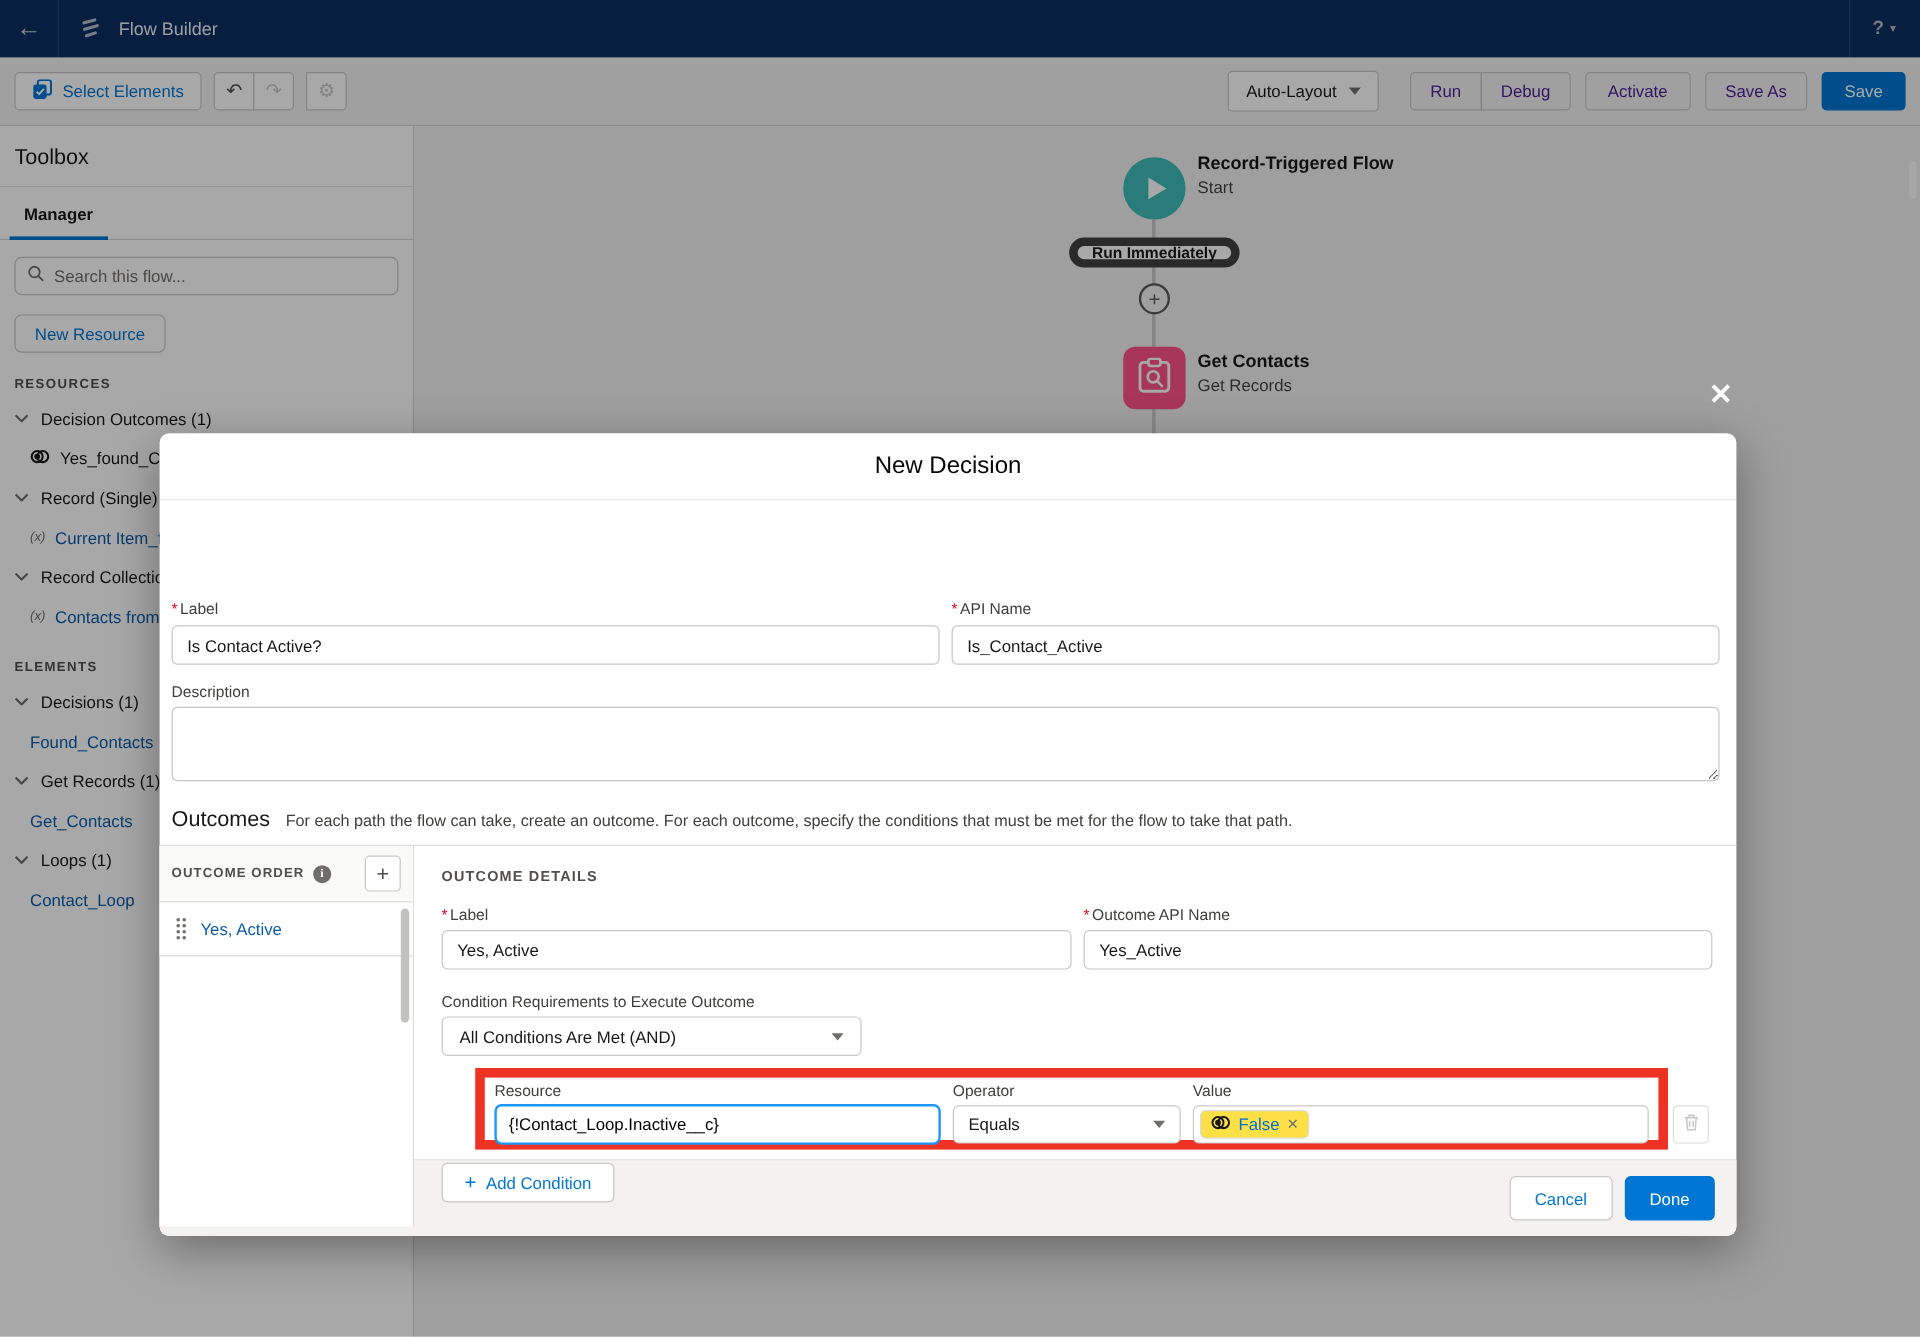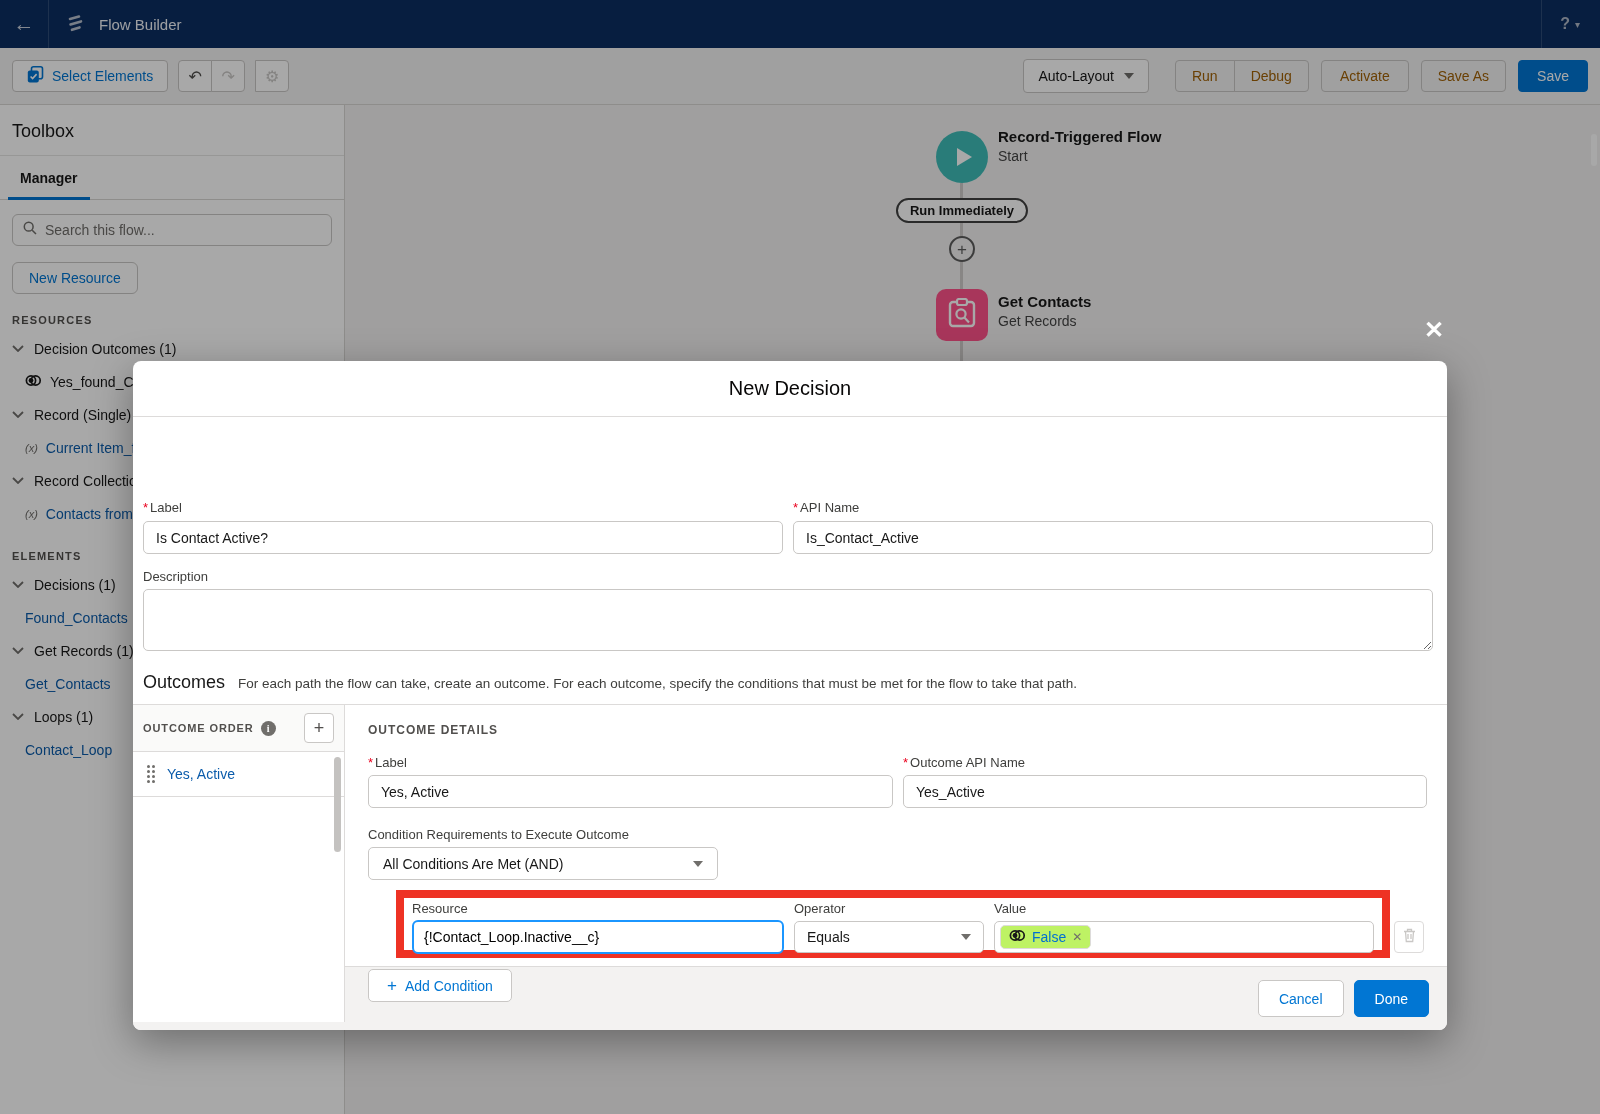--- a/index.html
+++ b/index.html
@@ -22,21 +22,21 @@
   .btn-select { padding:0 14px; gap:8px; color:#0176D3; font-weight:400; }
   .btn-icon { width:34px; font-size:16px; color:#514F4D; }
   .btn-icon.disabled { color:#C9C7C5; }
   .group { display:inline-flex; margin-left:10px; }
   .group .btn { border-radius:0; margin-left:-1px; }
   .group .btn:first-child { border-radius:4px 0 0 4px; margin-left:0; }
   .group .btn:last-child { border-radius:0 4px 4px 0; }
   .tb-spacer { flex:1; }
   .select-box { height:34px; background:#fff; border:1px solid #C9C7C5; border-radius:4px; display:inline-flex; align-items:center; gap:10px; padding:0 14px; font-size:14px; cursor:pointer; }
   .caret-tri { width:0; height:0; border-left:5px solid transparent; border-right:5px solid transparent; border-top:6px solid #706E6B; }
-  .btn-disabled { background:transparent; color:#a16207; cursor:default; }
+  .btn-disabled { background:transparent; color:#4c1d95; cursor:default; }
   .btn-save { background:#0176D3; border-color:#0176D3; color:#fff; padding:0 18px; margin-left:12px; }
   .tb-right .btn { padding:0 16px; }
   .standalone { margin-left:12px; }
 
   
   .sidebar { position:absolute; top:105px; left:0; width:345px; height:1009px; background:#fff; border-right:1px solid #D8D6D4; z-index:1; }
   .sb-title { font-size:18px; padding:16px 12px 13px; color:#181818; }
   .sb-divider { border-top:1px solid #E5E5E4; }
   .sb-tabs { height:44px; border-bottom:1px solid #D8D6D4; display:flex; align-items:stretch; }
   .sb-tab { margin-left:8px; padding:0 12px; display:flex; align-items:center; font-size:14px; font-weight:bold; position:relative; cursor:pointer; }
@@ -54,21 +54,21 @@
   .chev { display:inline-flex; }
   .var-ic { font-size:11px; color:#706E6B; font-style:italic; }
 
   
   .canvas { position:absolute; top:105px; left:345px; width:1255px; height:1009px; background:#F3F2F2; z-index:1; }
   .connector { position:absolute; left:615px; top:78px; width:3px; height:352px; background:#CFCCCA; }
   .start-circle { position:absolute; left:591px; top:26px; width:52px; height:52px; border-radius:50%; background:#3FBDB8; display:flex; align-items:center; justify-content:center; cursor:pointer; }
   .play-tri { width:0; height:0; border-top:9px solid transparent; border-bottom:9px solid transparent; border-left:15px solid #fff; margin-left:4px; }
   .node-title { position:absolute; left:653px; font-size:15px; font-weight:bold; color:#181818; }
   .node-sub { position:absolute; left:653px; font-size:14px; color:#444; }
-  .pill { position:absolute; left:617px; top:93px; transform:translateX(-50%); height:25px; background:#fff; border:2px solid #404040; border-radius:13px; display:flex; align-items:center; padding:0 12px; font-size:13px; font-weight:bold; color:#181818; white-space:nowrap; }
+  .pill { position:absolute; left:617px; top:93px; transform:translateX(-50%); height:25px; background:#fff; border:7px solid #404040; border-radius:13px; display:flex; align-items:center; padding:0 12px; font-size:13px; font-weight:bold; color:#181818; white-space:nowrap; }
   .plus-node { position:absolute; left:604px; top:131px; width:26px; height:26px; border-radius:50%; border:2px solid #5C5C5C; background:#F3F2F2; color:#5C5C5C; display:flex; align-items:center; justify-content:center; font-size:17px; line-height:1; cursor:pointer; }
   .get-icon { position:absolute; left:591px; top:184px; width:52px; height:52px; border-radius:10px; background:#FF538A; display:flex; align-items:center; justify-content:center; cursor:pointer; }
   .canvas-scroll { position:absolute; left:1246px; top:29px; width:6px; height:32px; background:#FFFFFF; border-radius:3px; }
 
   
   .overlay { position:absolute; inset:0; background:rgba(0,0,0,0.34); z-index:50; }
 
   
   .modal-close { position:absolute; left:1424px; top:318px; z-index:90; color:#fff; font-size:24px; font-weight:bold; cursor:pointer; line-height:1; }
   .modal { position:absolute; left:133px; top:361px; width:1314px; height:669px; background:#fff; border-radius:8px; box-shadow:0 12px 40px rgba(0,0,0,0.35); z-index:100; }
@@ -111,21 +111,21 @@
   .redbox { position:absolute; left:51px; top:185px; width:994px; height:68px; border:8px solid #EE3224; background:#fff; padding:3px 8px 0; display:flex; flex-direction:column; }
   .rb-labels { display:flex; font-size:13px; color:#3E3E3C; margin-bottom:4px; }
   .rb-fields { display:flex; align-items:center; }
   .rb-col1 { width:372px; margin-right:10px; }
   .rb-col2 { width:190px; margin-right:10px; }
   .rb-col3 { width:380px; }
   .rb-resource { width:372px; height:34px; border:2px solid #1B96FF; border-radius:6px; font-size:14px; font-family:inherit; padding:0 10px; outline:none; margin-right:10px; }
   .rb-operator { width:190px; height:32px; border:1px solid #C9C7C5; border-radius:5px; display:flex; align-items:center; padding:0 12px; font-size:14px; background:#fff; margin-right:10px; cursor:pointer; }
   .rb-operator .caret-tri { margin-left:auto; }
   .rb-value { width:380px; height:32px; border:1px solid #C9C7C5; border-radius:5px; display:flex; align-items:center; padding:0 5px; background:#fff; }
-  .val-pill { height:24px; border:1px solid #DDDBDA; border-radius:5px; background:#bef264; display:flex; align-items:center; gap:6px; padding:0 8px; font-size:14px; }
+  .val-pill { height:24px; border:1px solid #DDDBDA; border-radius:5px; background:#fde047; display:flex; align-items:center; gap:6px; padding:0 8px; font-size:14px; }
   .val-pill .v-text { color:#0070D2; }
   .val-pill .v-x { color:#706E6B; font-size:12px; cursor:pointer; }
   .trash-btn { position:absolute; left:1049px; top:216px; width:30px; height:32px; border:1px solid #DDDBDA; border-radius:4px; background:#fff; display:flex; align-items:center; justify-content:center; cursor:default; }
   .addcond { position:absolute; left:23px; top:264px; height:33px; border:1px solid #C9C7C5; border-radius:5px; background:#fff; display:flex; align-items:center; gap:8px; padding:0 18px; font-size:14px; color:#0176D3; cursor:pointer; }
   .addcond .plus-g { font-size:17px; }
   .modal-footer { height:64px; background:#F3F2F1; border-top:1px solid #DDDBDA; border-radius:0 0 8px 8px; display:flex; align-items:center; justify-content:flex-end; padding:0 18px; gap:10px; }
   .btn-cancel { padding:0 20px; height:37px; color:#0176D3; border-radius:5px; }
   .btn-done { padding:0 20px; height:37px; background:#0176D3; border-color:#0176D3; color:#fff; border-radius:5px; }
 </style>
 </head>

